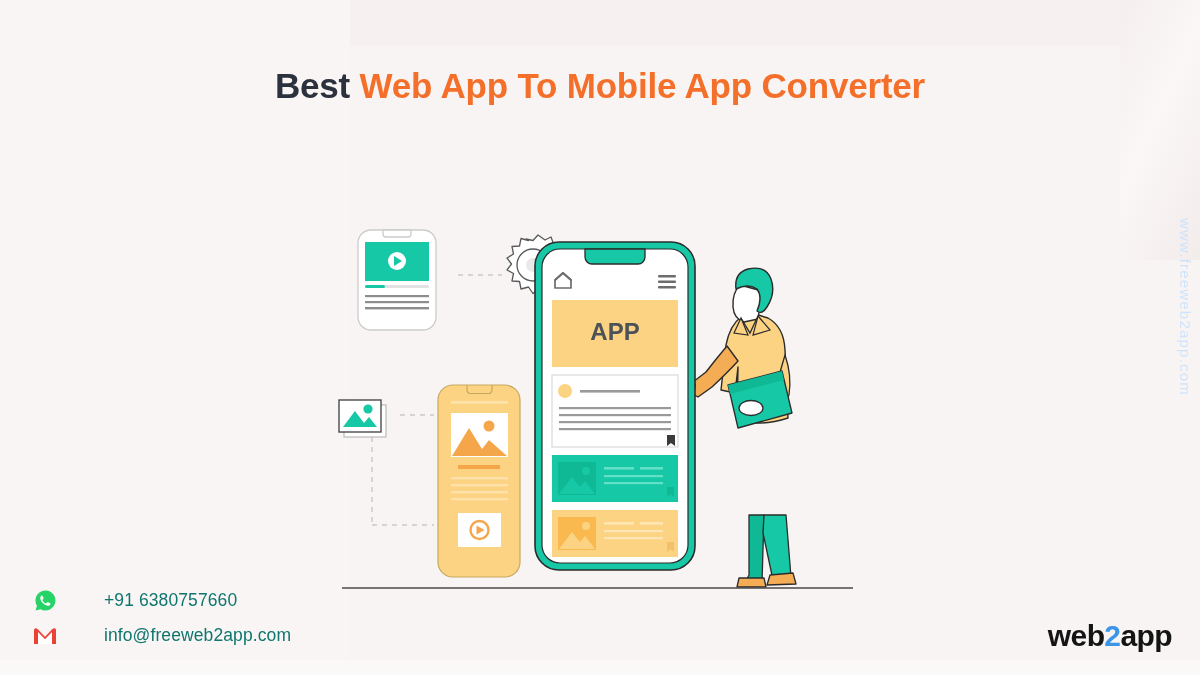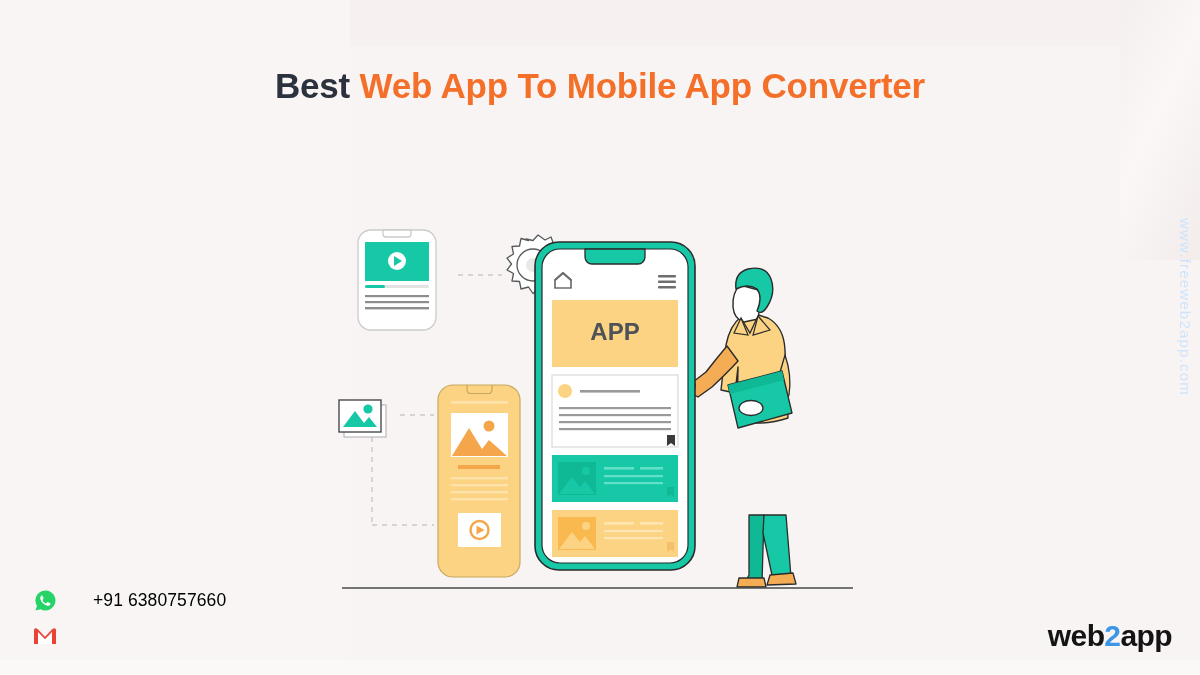--- a/index.html
+++ b/index.html
@@ -43,21 +43,21 @@
   }
 
   
   #illus { position: absolute; left: 330px; top: 215px; width: 545px; height: 385px; }
   #illus svg { display: block; }
 
   
   #contact { position: absolute; left: 32px; top: 583px; }
   .contact-row { display: flex; align-items: center; height: 35px; }
   .contact-icon { width: 34px; display: flex; align-items: center; justify-content: flex-start; }
-  .contact-text { font-size: 17.5px; color: #000000; margin-left: 27px; letter-spacing: 0.1px; }
+  .contact-text { font-size: 17.5px; color: #0f766e; margin-left: 38px; letter-spacing: 0.1px; }
 
   
   #logo {
     position: absolute; right: 28px; bottom: 22px;
     font-size: 30px; font-weight: bold; letter-spacing: -0.6px; margin-top: 8px;
   }
   #logo .lg-dark { color: #141414; }
   #logo .lg-blue { color: #3b96e8; }
 </style>
 </head>
@@ -250,20 +250,21 @@
       <span class="contact-icon">
         <svg width="26" height="20" viewBox="0 0 26 20" xmlns="http://www.w3.org/2000/svg">
           <path d="M 2,18 L 2,3.5 L 6,3.5 L 13,11 L 20,3.5 L 24,3.5 L 24,18 L 20,18 L 20,9 L 13,16 L 6,9 L 6,18 Z" fill="#e8e8e8"></path>
           <path d="M 2,18 L 2,4 Q 2,2 4,2.2 L 6,3.6 L 6,18 Z" fill="#ea4335"></path>
           <path d="M 24,18 L 20,18 L 20,3.6 L 22,2.2 Q 24,2 24,4 Z" fill="#ea4335"></path>
           <path d="M 3.4,2.4 L 13,12 L 22.6,2.4 L 20,3.6 L 13,10.8 L 6,3.6 Z" fill="#ea4335"></path>
           <path d="M 6,3.6 L 13,10.9 L 20,3.6 L 20,18 L 6,18 Z" fill="#ffffff"></path>
           <path d="M 6,3.6 L 13,10.9 L 20,3.6 L 20,6 L 13,13.2 L 6,6 Z" fill="#ea4335"></path>
         </svg>
       </span>
+      <span class="contact-text">info@freeweb2app.com</span>
     </div>
 
   </div>
 
   <div id="logo">
     <span class="lg-dark">web</span><span class="lg-blue">2</span><span class="lg-dark">app</span>
   </div>
 
 </div>
 

